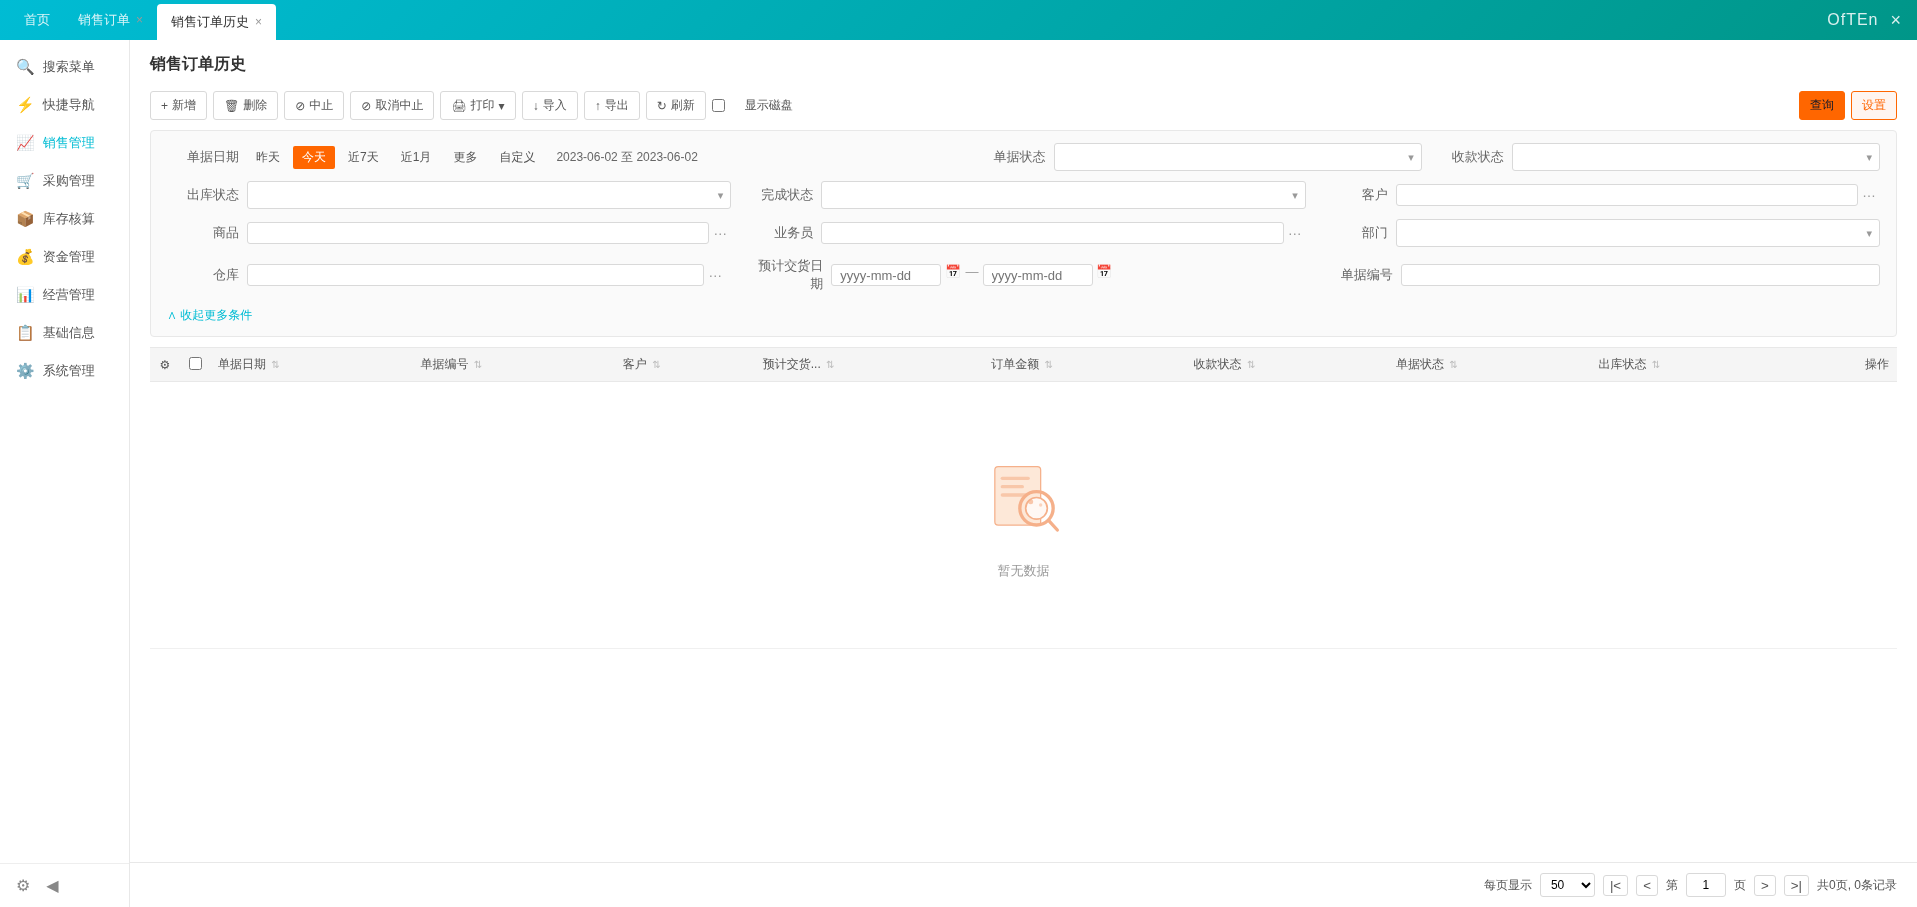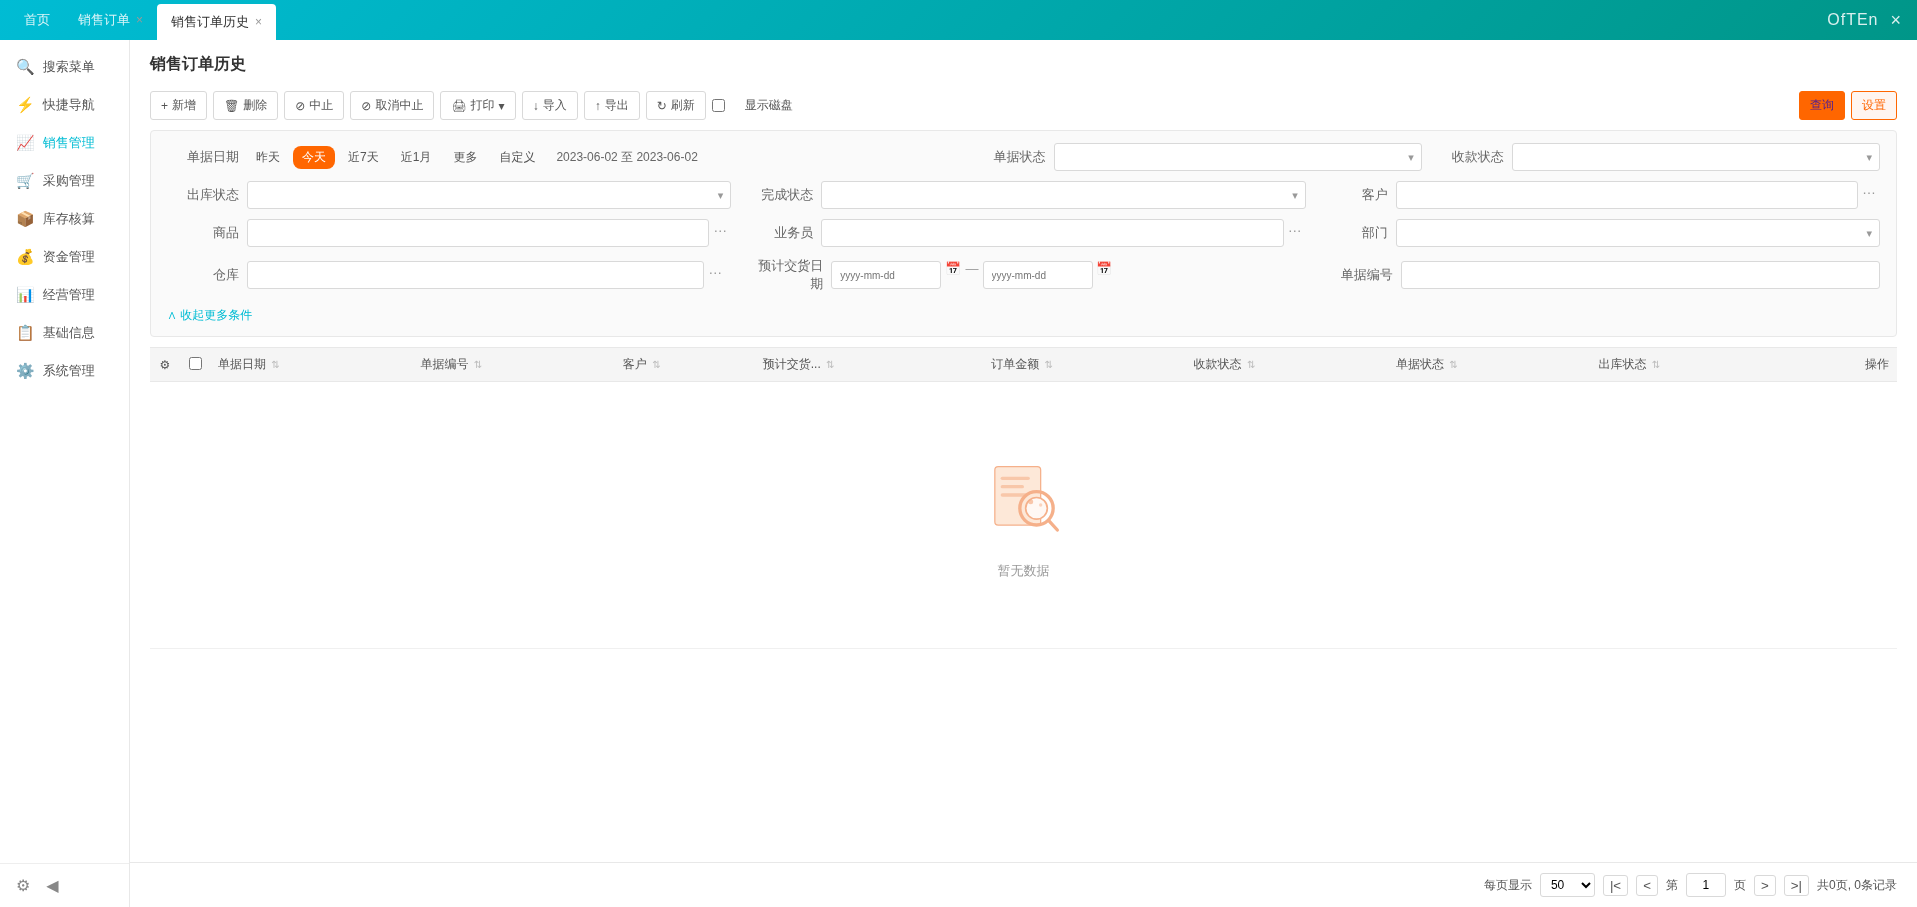--- a/index.html
+++ b/index.html
@@ -55,49 +55,49 @@
     
     .toolbar {
       display: flex; align-items: center; gap: 6px; padding: 6px 20px 10px 20px;
       flex-wrap: wrap;
     }
     .btn {
       display: flex; align-items: center; gap: 4px; padding: 5px 10px; border-radius: 3px;
       cursor: pointer; font-size: 12px; border: 1px solid #d9d9d9; background: #fff; color: #555;
       white-space: nowrap;
     }
-    .btn-primary { background: #ff6600; color: #4c1d95; border-color: #ff6600; margin-left: 23px; }
+    .btn-primary { background: #ff6600; color: #0f172a; border-color: #ff6600; margin-left: 23px; }
     .checkbox-label { display: flex; align-items: center; gap: 20px; font-size: 12px; color: #555; cursor: pointer; }
 
     
     .filter-area {
       background: #fafafa; border: 1px solid #e8e8e8; margin: 0 20px 10px 20px;
       border-radius: 4px; padding: 12px 16px;
     }
     .filter-row { display: flex; align-items: center; gap: 0; margin-bottom: 10px; }
     .filter-row:last-child { margin-bottom: 0; }
     .filter-label { width: 80px; color: #666; font-size: 13px; flex-shrink: 0; text-align: right; padding-right: 8px; }
     .filter-field { flex: 1; display: flex; align-items: flex-start; }
     .filter-input {
-      border: 1px solid #d9d9d9; border-radius: 3px; padding: 4px 8px; font-size: 10px;
-      height: 28px; background: #fff; color: #333; outline: none; min-width: 0;
+      border: 1px solid #d9d9d9; border-radius: 3px; padding: 4px 8px; font-size: 13px;
+      height: 22px; background: #fff; color: #333; outline: none; min-width: 0;
     }
     .filter-select {
       border: 1px solid #d9d9d9; border-radius: 3px; padding: 4px 24px 4px 8px;
       font-size: 12px; height: 28px; background: #fff; color: #333; outline: none;
       appearance: none; cursor: pointer; min-width: 120px; width: 100%;
     }
     .select-wrapper { position: relative; flex: 1; }
     .select-wrapper::after { content: '▾'; position: absolute; right: 8px; top: 50%; transform: translateY(-50%); color: #999; pointer-events: none; font-size: 11px; }
     .date-group { display: flex; align-items: center; gap: 4px; }
     .date-tag {
       padding: 2px 8px; border-radius: 3px; font-size: 12px; cursor: pointer; color: #555;
       border: 1px solid transparent;
     }
-    .date-tag.active { background: #ff6600; color: #fff; border-radius: 8px; }
+    .date-tag.active { background: #ff6600; color: #fff; border-radius: 2px; }
     .date-range { font-size: 12px; color: #666; margin-left: 8px; }
     .more-conditions {
       text-align: left; padding: 4px 0 0 0; font-size: 12px; color: #00bcd4; cursor: pointer;
     }
     .dots-btn { color: #999; cursor: pointer; font-size: 14px; padding: 0 4px; }
 
     
     .table-container { flex: 1; padding: 0 20px; overflow: auto; }
     table { width: 100%; border-collapse: collapse; font-size: 12px; }
     thead tr { background: #f5f5f5; }

